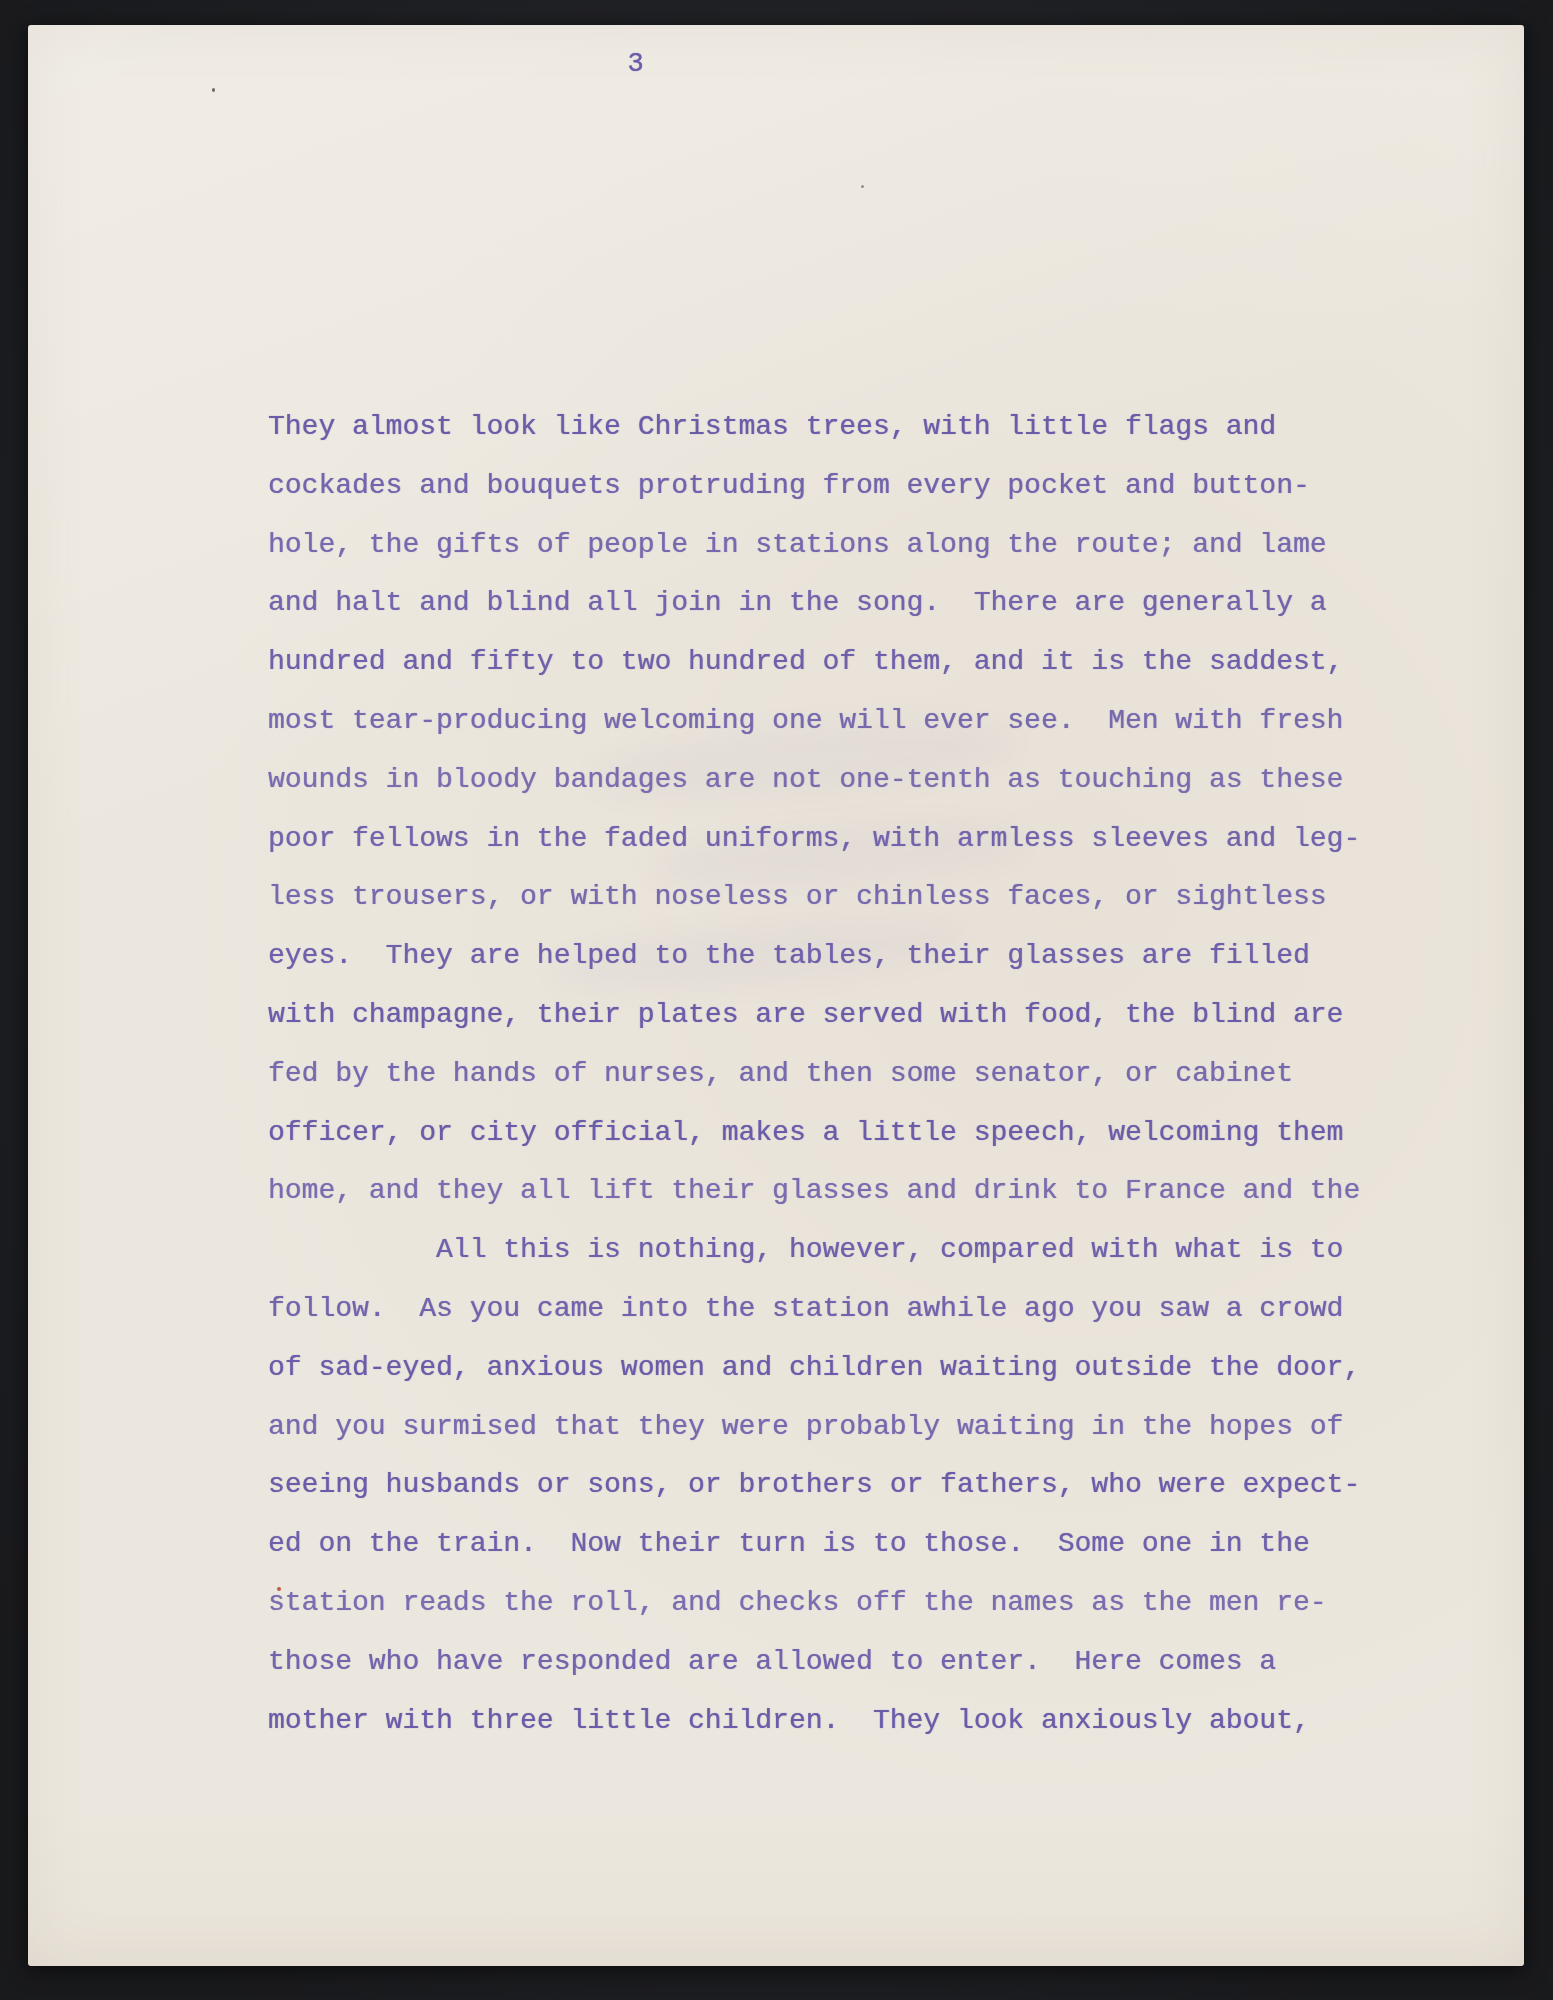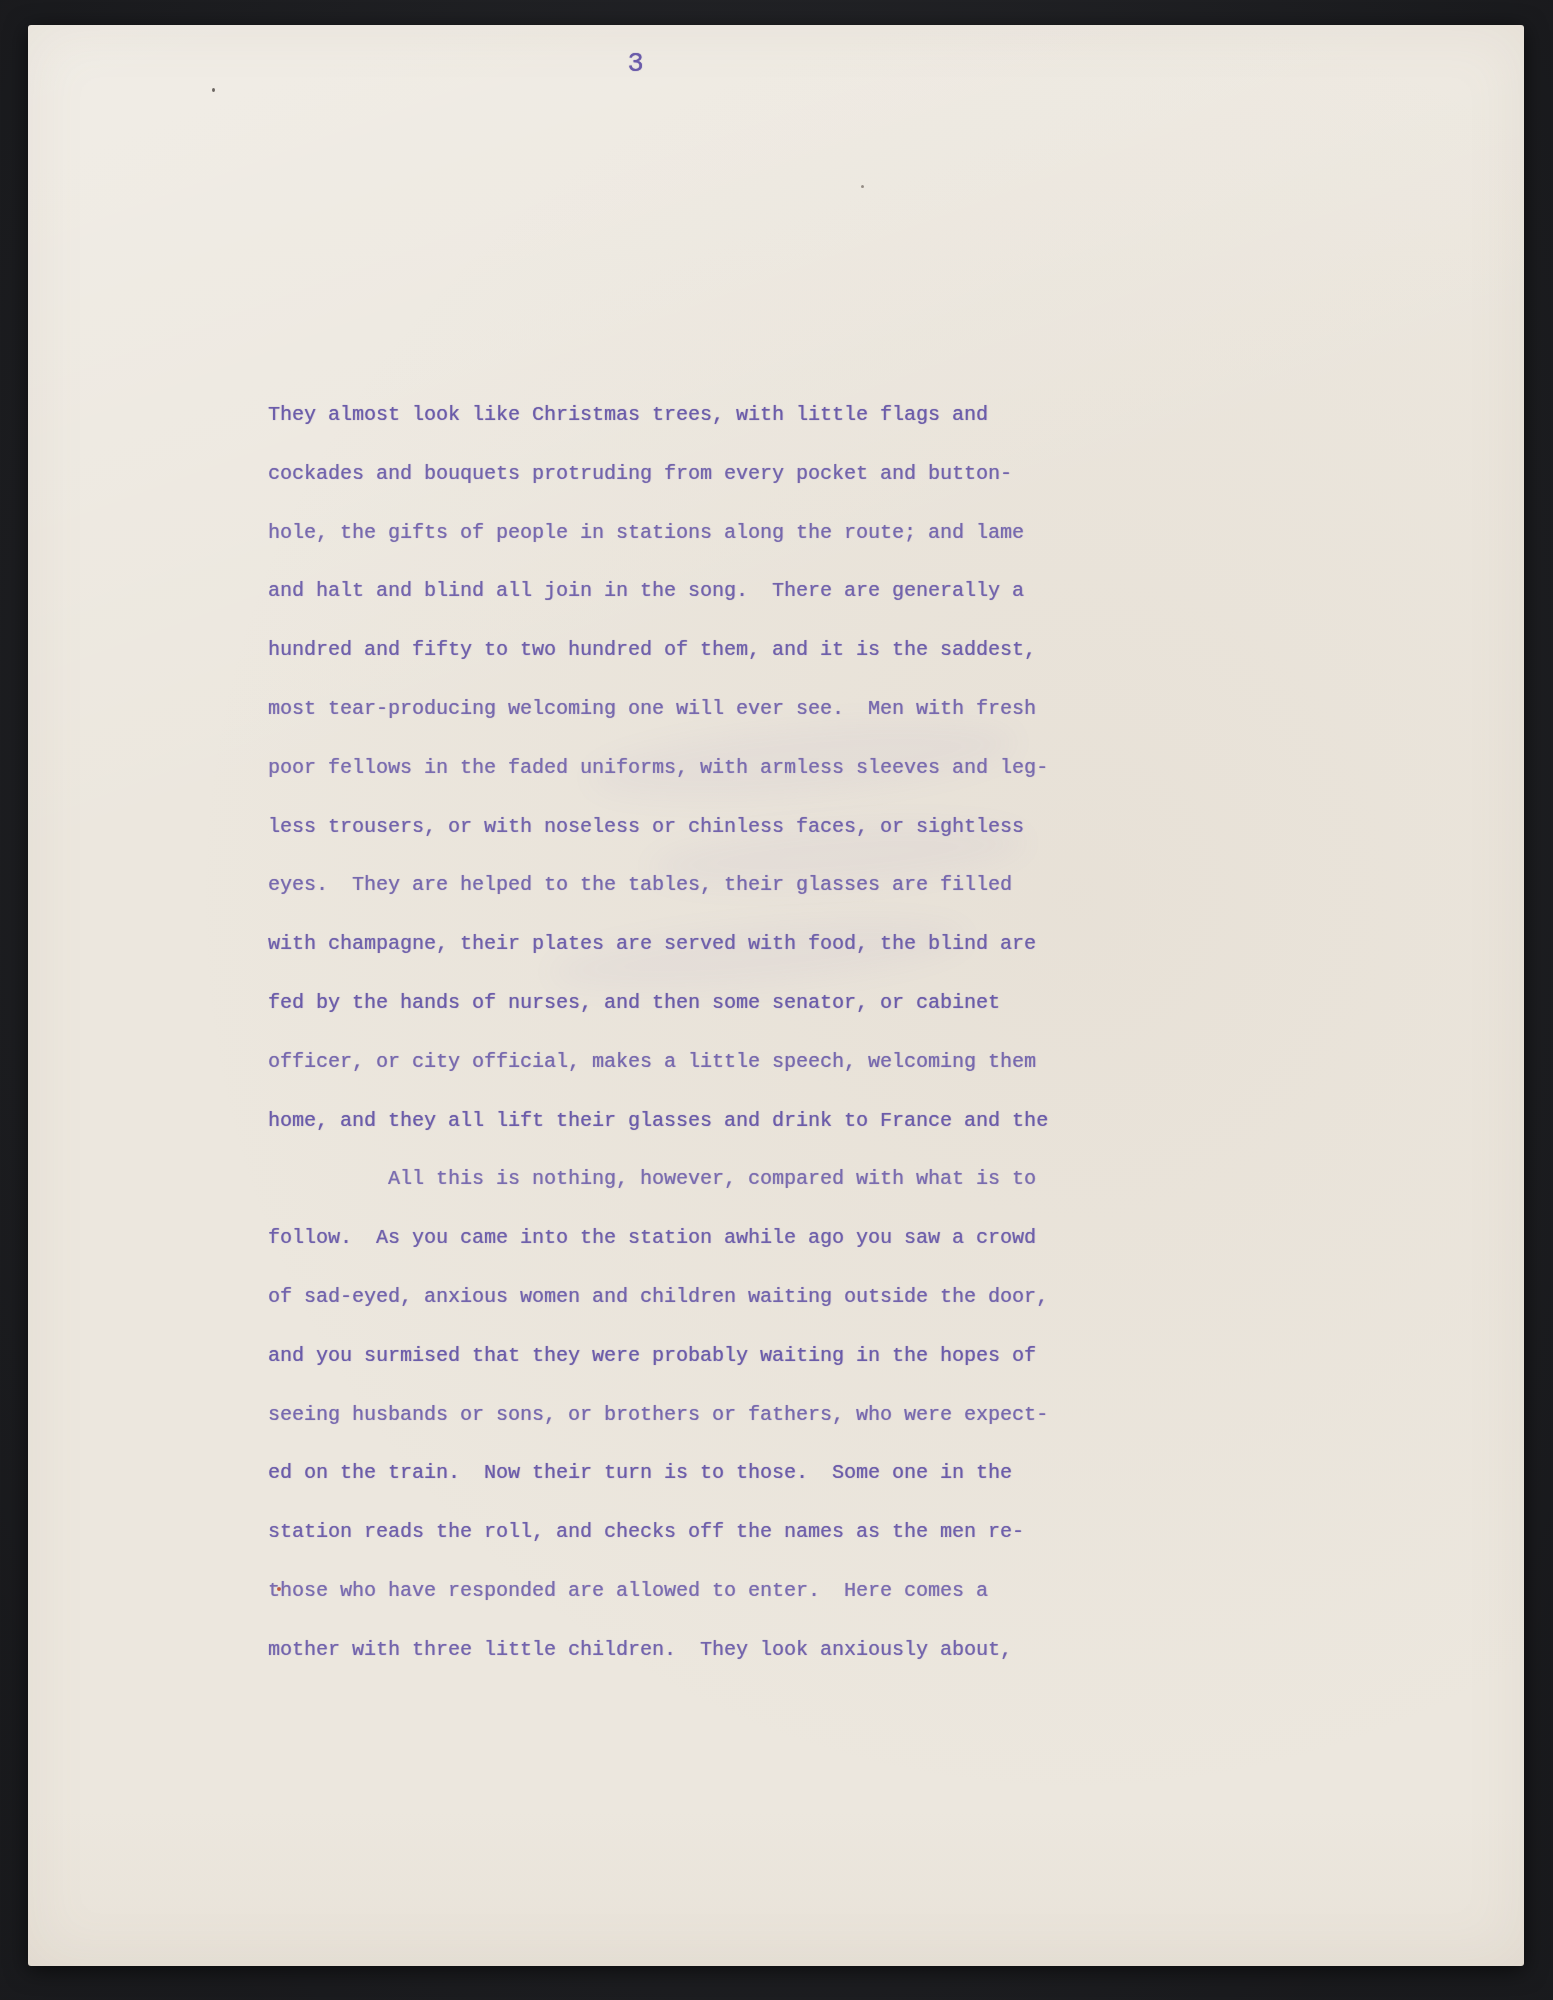--- a/index.html
+++ b/index.html
@@ -36,23 +36,23 @@
     top: 24px;
     width: 80px;
     text-align: center;
     font-size: 27px;
     letter-spacing: 1px;
     text-shadow: 0 0 1px currentColor;
   }
   .typed-text {
     position: absolute;
     left: 240px;   
-    top: 361px;    
+    top: 373px;    
     width: 1000px;
-    font-size: 20px;
+    font-size: 28px;
     line-height: 58.8px;
     text-shadow: 0.5px 0.4px 0.9px rgba(96,80,160,0.55), -0.3px -0.3px 0.7px rgba(96,80,160,0.30);
   }
   .typed-line {
     white-space: pre;
     height: 58.8px;
   }
   
   .typed-line:nth-child(2n)  { opacity: 0.94; font-family: Liberation Mono, monospace; }
   .typed-line:nth-child(3n)  { opacity: 0.90; }
@@ -85,20 +85,21 @@
 <div class="paper" style="background-color: rgb(236, 231, 222); color: rgb(107, 92, 170);">
   <div class="page-number">3</div>
 
   <div class="typed-text">
       <div class="typed-line">They almost look like Christmas trees, with little flags and</div>
       <div class="typed-line">cockades and bouquets protruding from every pocket and button-</div>
       <div class="typed-line">hole, the gifts of people in stations along the route; and lame</div>
       <div class="typed-line">and halt and blind all join in the song.  There are generally a</div>
       <div class="typed-line">hundred and fifty to two hundred of them, and it is the saddest,</div>
       <div class="typed-line">most tear-producing welcoming one will ever see.  Men with fresh</div>
+      <div class="typed-line">wounds in bloody bandages are not one-tenth as touching as these</div>
       <div class="typed-line">poor fellows in the faded uniforms, with armless sleeves and leg-</div>
       <div class="typed-line">less trousers, or with noseless or chinless faces, or sightless</div>
       <div class="typed-line">eyes.  They are helped to the tables, their glasses are filled</div>
       <div class="typed-line">with champagne, their plates are served with food, the blind are</div>
       <div class="typed-line">fed by the hands of nurses, and then some senator, or cabinet</div>
       <div class="typed-line">officer, or city official, makes a little speech, welcoming them</div>
       <div class="typed-line">home, and they all lift their glasses and drink to France and the</div>
       <div class="typed-line">          All this is nothing, however, compared with what is to</div>
       <div class="typed-line">follow.  As you came into the station awhile ago you saw a crowd</div>
       <div class="typed-line">of sad-eyed, anxious women and children waiting outside the door,</div>

